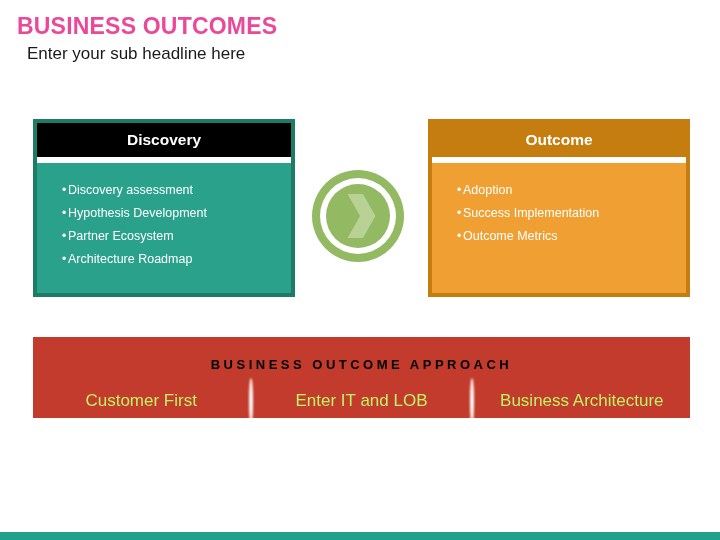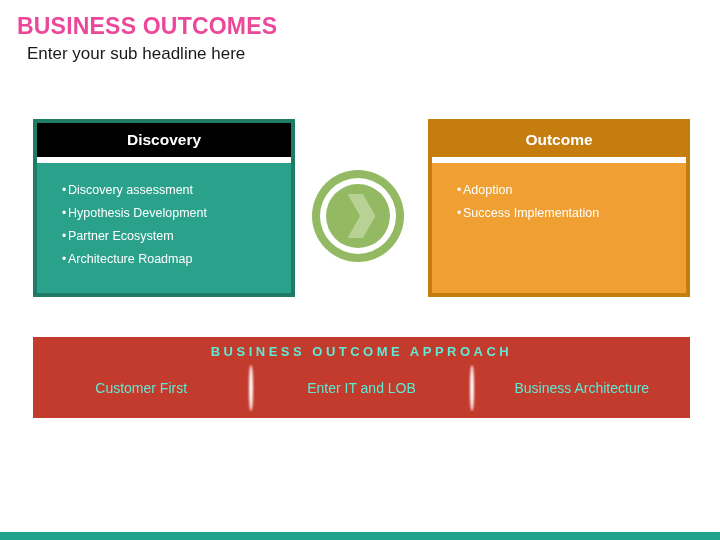--- a/index.html
+++ b/index.html
@@ -72,31 +72,31 @@
     clip-path:polygon(0 0, 55% 0, 100% 50%, 55% 100%, 0 100%, 45% 50%);
   }
 
   
   .banner {
     position:absolute; left:33px; top:337px;
     width:657px; height:81px;
     background:#c23b2c;
   }
   .banner-title {
-    text-align:center; color:#5eead4; font-weight:bold;
+    text-align:center; color:#000000; font-weight:bold;
     font-size:13px; letter-spacing:3.5px;
-    padding-top:7px;
+    padding-top:20px;
   }
   .banner-items {
     display:flex; align-items:center;
     height:46px; margin-top:6px;
   }
   .banner-item {
     flex:1; text-align:center;
-    color:#5eead4; font-size:14px;
+    color:#bef264; font-size:17px;
   }
   .banner-divider {
     width:4px; height:46px;
     background:#ffffff; border-radius:50%;
     filter:blur(0.8px);
   }
 
   .footer-bar {
     position:absolute; left:0; top:532px;
     width:720px; height:8px;
@@ -127,20 +127,21 @@
     </div>
   </div>
 </div>
 
 <div class="card card-orange">
   <div class="card-header">Outcome</div>
   <div class="card-divider"></div>
   <ul class="card-list">
     <li>Adoption</li>
     <li>Success Implementation</li>
+    <li>Outcome Metrics</li>
   </ul>
 </div>
 
 <div class="banner">
   <div class="banner-title">BUSINESS OUTCOME APPROACH</div>
   <div class="banner-items">
     <div class="banner-item">Customer First</div>
     <div class="banner-divider"></div>
     <div class="banner-item">Enter IT and LOB</div>
     <div class="banner-divider"></div>

